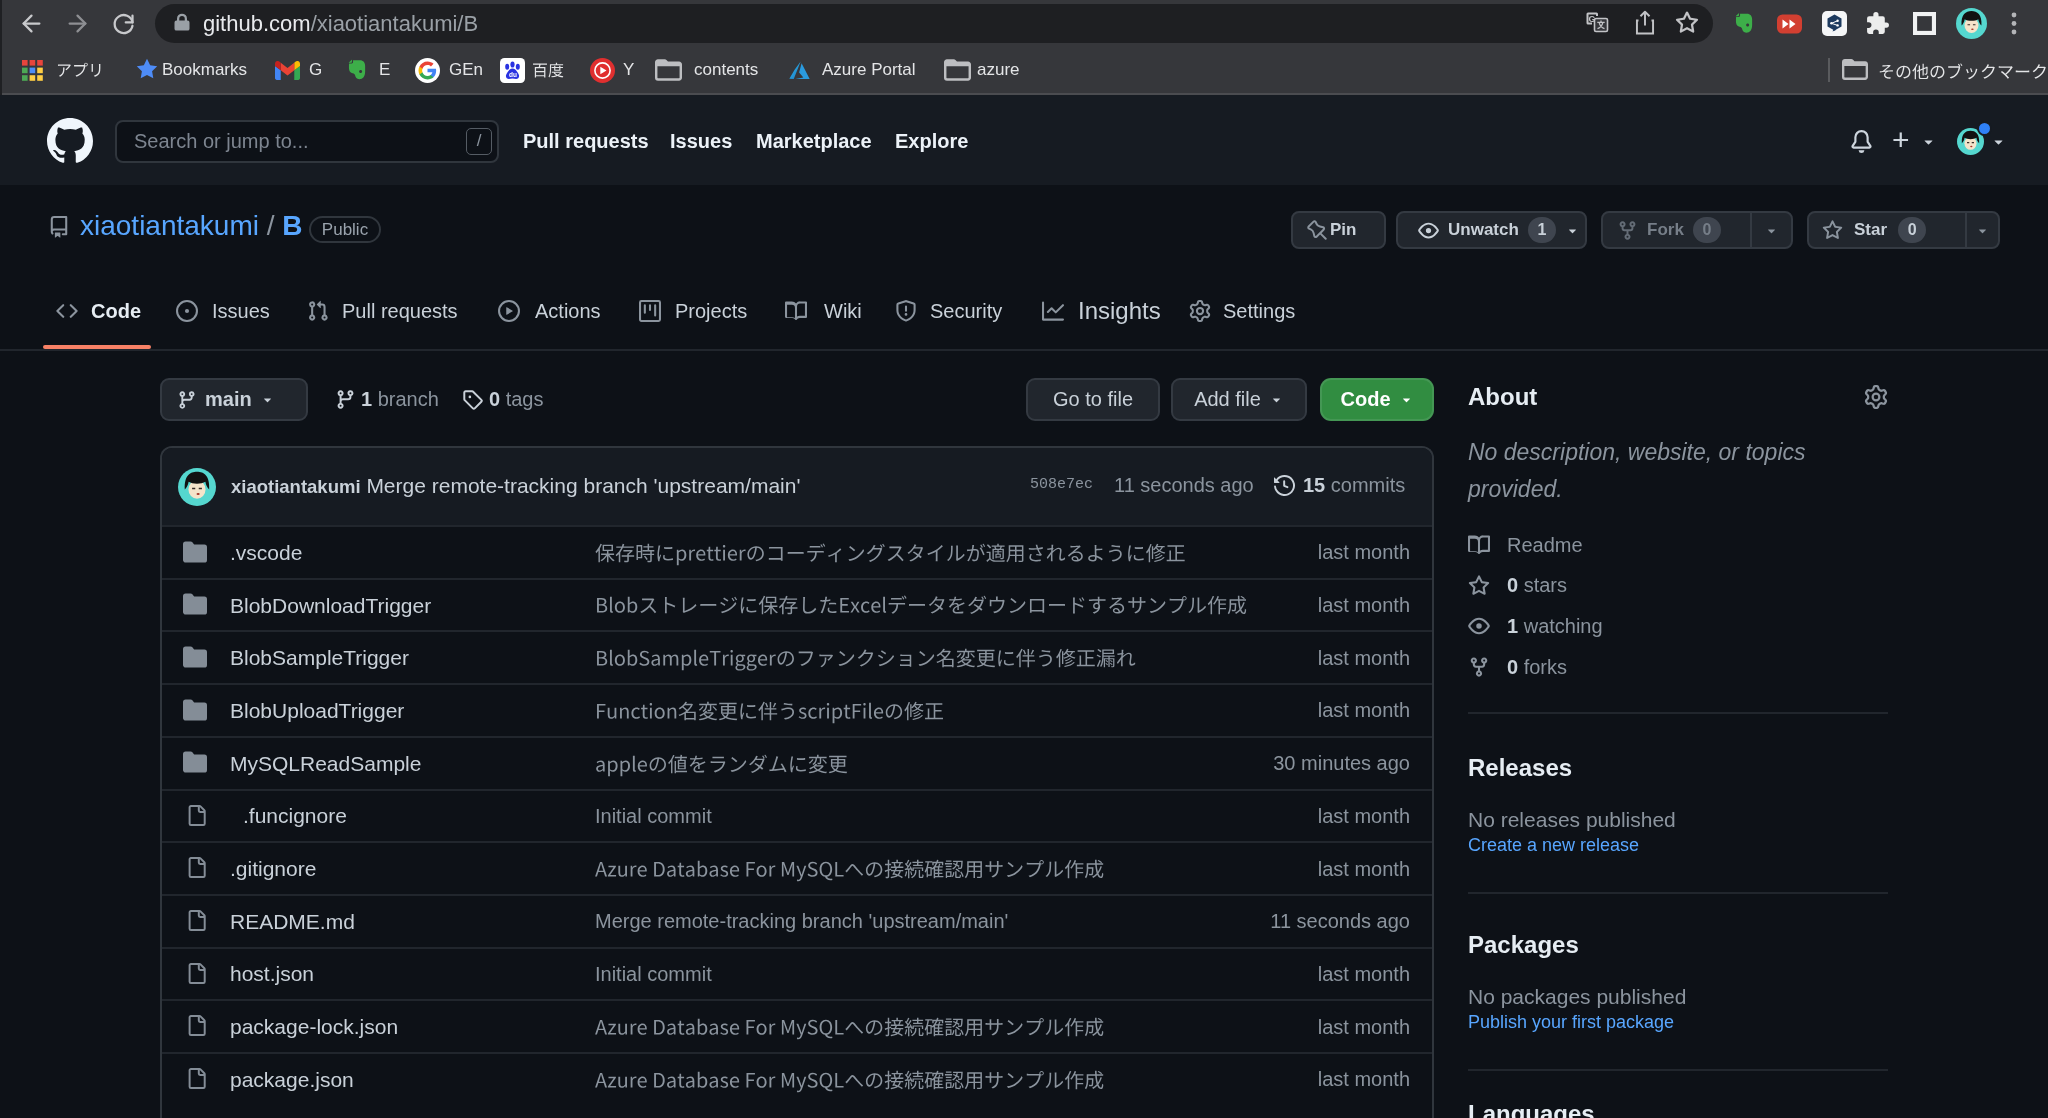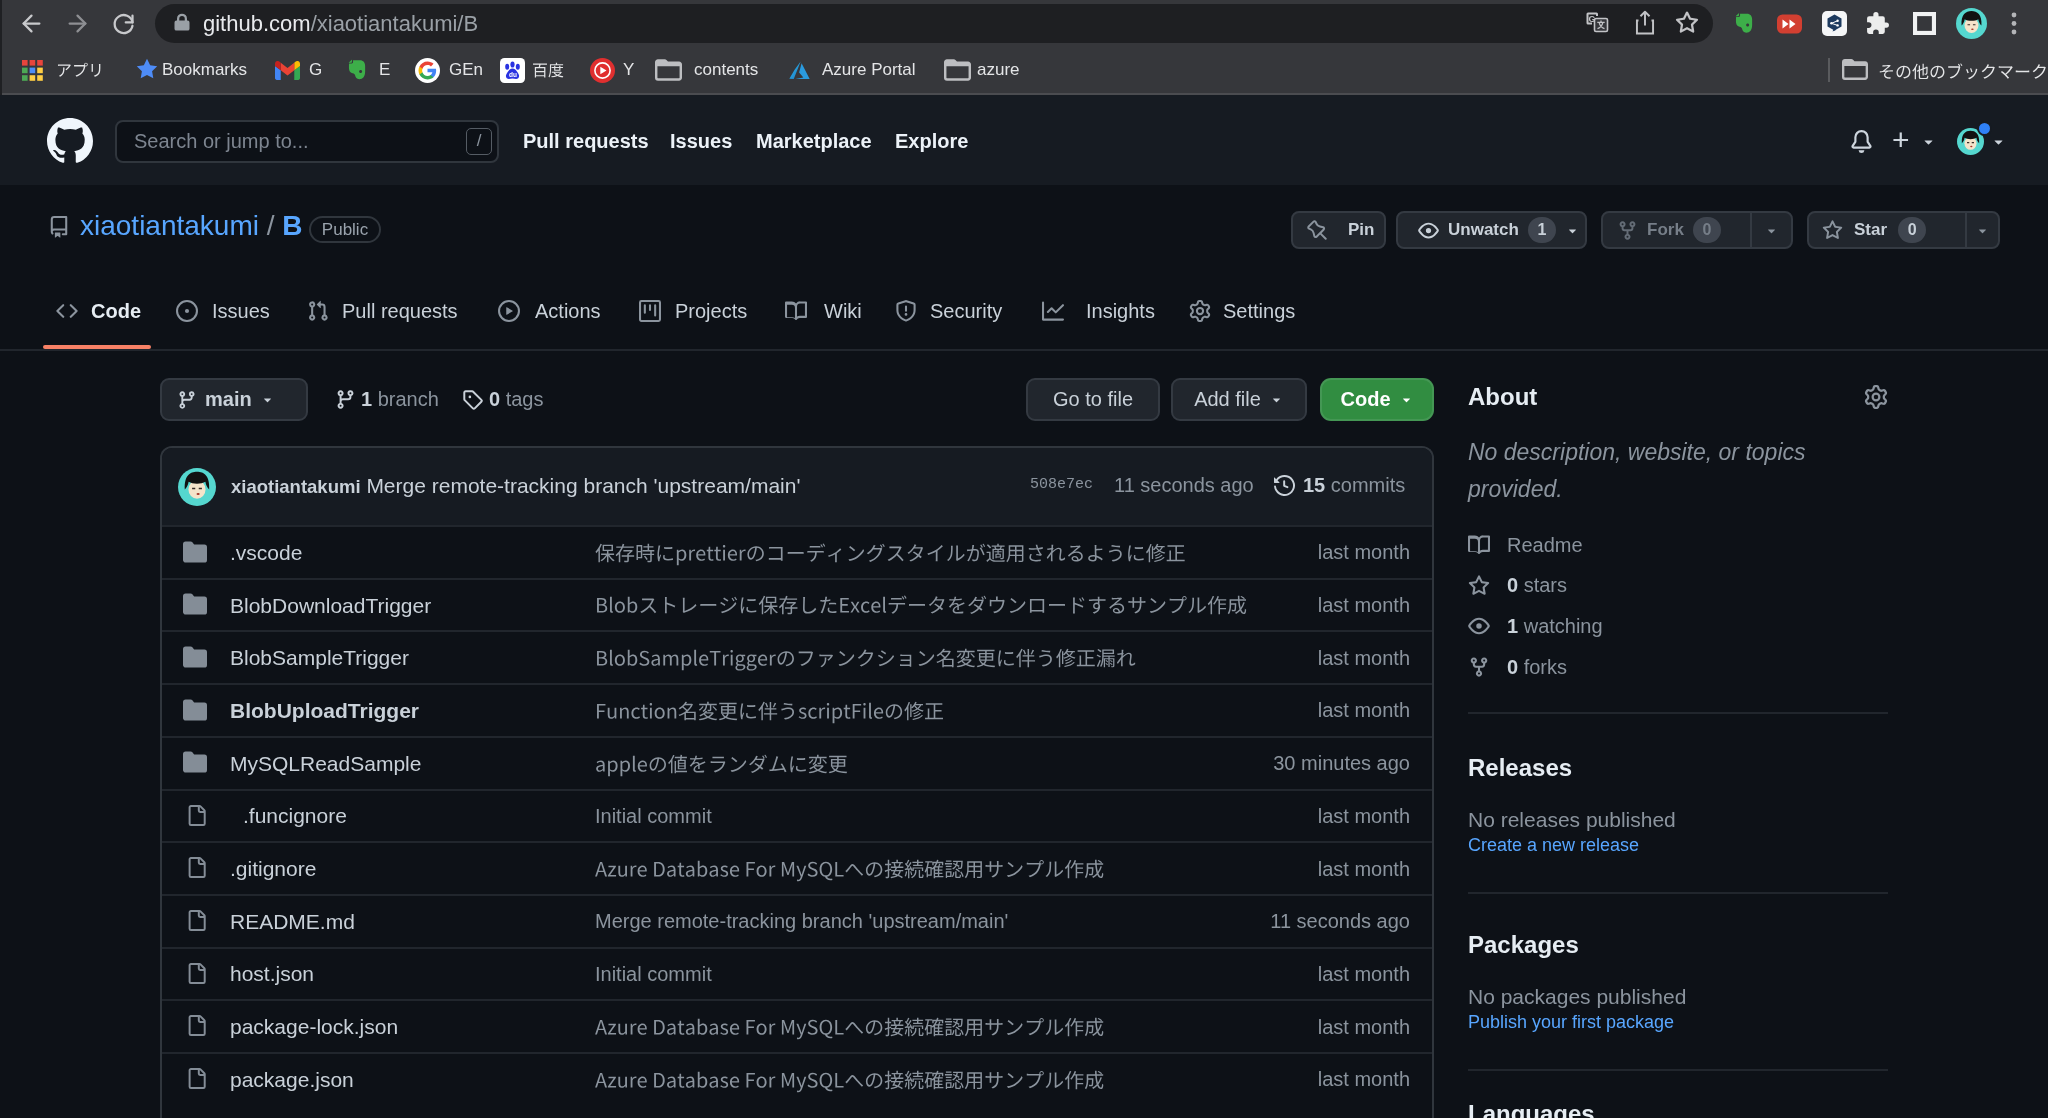--- a/index.html
+++ b/index.html
@@ -211,21 +211,21 @@
   </svg>
 <div style="position:absolute;left:1977px;top:121px;width:15px;height:15px;border-radius:50%;background:#2f81f7;border:2px solid #161b22"></div>
 <svg style="position:absolute;left:1990px;top:133px;" width="17" height="17" viewBox="0 0 16 16" fill="#cdd5dd">
     <path fill-rule="evenodd" d="M4.427 7.427l3.396 3.396a.25.25 0 00.354 0l3.396-3.396A.25.25 0 0011.396 7H4.604a.25.25 0 00-.177.427z"></path>
   </svg>
 <svg style="position:absolute;left:48px;top:216px;" width="22" height="22" viewBox="0 0 16 16" fill="#8b949e">
     <path fill-rule="evenodd" d="M2 2.5A2.5 2.5 0 014.5 0h8.75a.75.75 0 01.75.75v12.5a.75.75 0 01-.75.75h-2.5a.75.75 0 110-1.5h1.75v-2h-8a1 1 0 00-.714 1.7.75.75 0 01-1.072 1.05A2.495 2.495 0 012 11.5v-9zm10.5-1V9h-8c-.356 0-.694.074-1 .208V2.5a1 1 0 011-1h8zM5 12.25v3.25a.25.25 0 00.4.2l1.45-1.087a.25.25 0 01.3 0L8.6 15.7a.25.25 0 00.4-.2v-3.25a.25.25 0 00-.25-.25h-3.5a.25.25 0 00-.25.25z"></path>
   </svg>
 <div style="position:absolute;left:80px;top:208.4px;line-height:36px;font-size:28px;color:#58a6ff;font-weight:400;white-space:nowrap;">xiaotiantakumi <span style="color:#8b949e">/</span> <b>B</b></div>
 <div style="position:absolute;left:309px;top:216px;width:72px;height:27px;border:2px solid #30363d;border-radius:999px;color:#9aa3ad;font-size:17px;text-align:center;line-height:24px">Public</div>
-<div style="position:absolute;top:211px;height:38px;background:#21262d;border:2px solid #343a42;border-radius:8px;display:flex;align-items:center;color:#c9d1d9;font-size:17px;font-weight:600;left:1291px;width:95px;padding:0 14px;gap:20px">
+<div style="position:absolute;top:211px;height:38px;background:#21262d;border:2px solid #343a42;border-radius:8px;display:flex;align-items:center;color:#c9d1d9;font-size:17px;font-weight:600;left:1291px;width:95px;padding:0 14px;gap:2px">
     <svg width="21" height="21" viewBox="0 0 16 16" fill="#8b949e" style="flex:none">
       <path fill-rule="evenodd" d="M4.456.734a1.75 1.75 0 012.826.504l.613 1.327a3.081 3.081 0 002.084 1.707l2.454.584c1.332.317 1.8 1.972.832 2.94L11.06 10l3.72 3.72a.75.75 0 11-1.061 1.06L10 11.06l-2.204 2.205c-.968.968-2.623.5-2.94-.832l-.584-2.454a3.081 3.081 0 00-1.707-2.084l-1.327-.613a1.75 1.75 0 01-.504-2.826L4.456.734zM5.92 1.866a.25.25 0 00-.404-.072L1.794 5.516a.25.25 0 00.072.404l1.328.613A4.582 4.582 0 015.73 9.63l.584 2.454a.25.25 0 00.42.12l5.47-5.47a.25.25 0 00-.12-.42L9.63 5.73a4.581 4.581 0 01-3.098-2.537L5.92 1.866z"></path>
     </svg>
     <span>Pin</span>
   </div>
 <div style="position:absolute;top:211px;height:38px;background:#21262d;border:2px solid #343a42;border-radius:8px;display:flex;align-items:center;color:#c9d1d9;font-size:17px;font-weight:600;left:1396px;width:191px;padding:0 24px 0 20px;gap:9px">
     <svg width="21" height="21" viewBox="0 0 16 16" fill="#c9d1d9" style="flex:none">
       <path fill-rule="evenodd" d="M8 2c1.981 0 3.671.992 4.933 2.078 1.27 1.091 2.187 2.345 2.637 3.023a1.62 1.62 0 010 1.798c-.45.678-1.367 1.932-2.637 3.023C11.67 13.008 9.981 14 8 14c-1.981 0-3.671-.992-4.933-2.078C1.797 10.83.88 9.576.43 8.898a1.62 1.62 0 010-1.798c.45-.677 1.367-1.931 2.637-3.022C4.33 2.992 6.019 2 8 2zM1.679 7.932a.12.12 0 000 .136c.411.622 1.241 1.75 2.366 2.717C5.176 11.758 6.527 12.5 8 12.5c1.473 0 2.825-.742 3.955-1.715 1.124-.967 1.954-2.096 2.366-2.717a.12.12 0 000-.136c-.412-.621-1.242-1.75-2.366-2.717C10.824 4.242 9.473 3.5 8 3.5c-1.473 0-2.825.742-3.955 1.715-1.124.967-1.954 2.096-2.366 2.717zM8 10a2 2 0 110-4 2 2 0 010 4z"></path>
     </svg>
     <span>Unwatch</span>
@@ -287,21 +287,21 @@
     <path fill-rule="evenodd" d="M0 1.75A.75.75 0 01.75 1h4.253c1.227 0 2.317.59 3 1.501A3.743 3.743 0 0111.006 1h4.245a.75.75 0 01.75.75v10.5a.75.75 0 01-.75.75h-4.507a2.25 2.25 0 00-1.591.659l-.622.621a.75.75 0 01-1.06 0l-.622-.621A2.25 2.25 0 005.258 13H.75a.75.75 0 01-.75-.75V1.75zm8.755 3a2.25 2.25 0 012.25-2.25H14.5v9h-3.757c-.71 0-1.4.201-1.992.572l.004-7.322zM7.251 13.074l.004-5.073-.002-2.253A2.25 2.25 0 005.003 3.5H1.5v9h3.757a3.75 3.75 0 011.994.574z"></path>
   </svg>
 <div style="position:absolute;left:824px;top:297.6px;line-height:26px;font-size:20px;color:#c9d1d9;font-weight:400;white-space:nowrap;">Wiki</div>
 <svg style="position:absolute;left:895px;top:300px;" width="22" height="22" viewBox="0 0 16 16" fill="#8b949e">
     <path fill-rule="evenodd" d="M7.467.133a1.75 1.75 0 011.066 0l5.25 1.68A1.75 1.75 0 0115 3.48V7c0 1.566-.32 3.182-1.303 4.682-.983 1.498-2.585 2.813-5.032 3.855a1.7 1.7 0 01-1.33 0c-2.447-1.042-4.049-2.357-5.032-3.855C1.32 10.182 1 8.566 1 7V3.48a1.75 1.75 0 011.217-1.667l5.25-1.68zm.61 1.429a.25.25 0 00-.153 0l-5.25 1.68a.25.25 0 00-.174.238V7c0 1.358.275 2.666 1.057 3.86.784 1.194 2.121 2.34 4.366 3.297a.2.2 0 00.154 0c2.245-.956 3.582-2.104 4.366-3.298C13.225 9.666 13.5 8.36 13.5 7V3.48a.25.25 0 00-.174-.237l-5.25-1.68zM9 10.5a1 1 0 11-2 0 1 1 0 012 0zm-.25-5.75a.75.75 0 10-1.5 0v3a.75.75 0 001.5 0v-3z"></path>
   </svg>
 <div style="position:absolute;left:930px;top:297.6px;line-height:26px;font-size:20px;color:#c9d1d9;font-weight:400;white-space:nowrap;">Security</div>
 <svg style="position:absolute;left:1042px;top:300px;" width="22" height="22" viewBox="0 0 16 16" fill="#8b949e">
     <path fill-rule="evenodd" d="M1.5 1.75a.75.75 0 00-1.5 0v12.5c0 .414.336.75.75.75h14.5a.75.75 0 000-1.5H1.5V1.75zm14.28 2.53a.75.75 0 00-1.06-1.06L10 7.94 7.53 5.47a.75.75 0 00-1.06 0L3.72 8.22a.75.75 0 001.06 1.06L7 7.06l2.47 2.47a.75.75 0 001.06 0l5.25-5.25z"></path>
   </svg>
-<div style="position:absolute;left:1078px;top:297.6px;line-height:26px;font-size:20px;color:#c9d1d9;font-weight:400;white-space:nowrap;margin-left:8px;">Insights</div>
+<div style="position:absolute;left:1078px;top:297.6px;line-height:26px;font-size:24px;color:#c9d1d9;font-weight:400;white-space:nowrap;">Insights</div>
 <svg style="position:absolute;left:1189px;top:300px;" width="22" height="22" viewBox="0 0 16 16" fill="#8b949e">
     <path fill-rule="evenodd" d="M8 0a8.2 8.2 0 0 1 .701.031C9.444.095 9.99.645 10.16 1.29l.288 1.107c.018.066.079.158.212.224.231.114.454.243.668.386.123.082.233.09.299.071l1.103-.303c.644-.176 1.392.021 1.82.63.27.385.506.792.704 1.218.315.675.111 1.422-.364 1.891l-.814.806c-.049.048-.098.147-.088.294.016.257.016.515 0 .772-.01.147.038.246.088.294l.814.806c.475.469.679 1.216.364 1.891a7.977 7.977 0 0 1-.704 1.217c-.428.61-1.176.807-1.82.63l-1.102-.302c-.067-.019-.177-.011-.3.071a5.909 5.909 0 0 1-.668.386c-.133.066-.194.158-.211.224l-.29 1.106c-.168.646-.715 1.196-1.458 1.26a8.006 8.006 0 0 1-1.402 0c-.743-.064-1.289-.614-1.458-1.26l-.289-1.106c-.018-.066-.079-.158-.212-.224a5.738 5.738 0 0 1-.668-.386c-.123-.082-.233-.09-.299-.071l-1.103.303c-.644.176-1.392-.021-1.82-.63a8.12 8.12 0 0 1-.704-1.218c-.315-.675-.111-1.422.363-1.891l.815-.806c.05-.048.098-.147.088-.294a6.214 6.214 0 0 1 0-.772c.01-.147-.038-.246-.088-.294l-.815-.806C.635 6.045.431 5.298.746 4.623a7.92 7.92 0 0 1 .704-1.217c.428-.61 1.176-.807 1.82-.63l1.102.302c.067.019.177.011.3-.071.214-.143.437-.272.668-.386.133-.066.194-.158.211-.224l.29-1.106C6.009.645 6.556.095 7.299.03 7.53.01 7.764 0 8 0Zm-.571 1.525c-.036.003-.108.036-.137.146l-.289 1.105c-.147.561-.549.967-.998 1.189-.173.086-.34.183-.5.29-.417.278-.97.423-1.529.27l-1.103-.303c-.109-.03-.175.016-.195.045-.22.312-.412.644-.573.99-.014.031-.021.11.059.19l.815.806c.411.406.562.957.53 1.456a4.709 4.709 0 0 0 0 .582c.032.499-.119 1.05-.53 1.456l-.815.806c-.081.08-.073.159-.059.19.162.346.353.677.573.989.02.03.085.076.195.046l1.102-.303c.56-.153 1.113-.008 1.53.27.161.107.328.204.501.29.447.222.85.629.997 1.189l.289 1.105c.029.109.101.143.137.146a6.6 6.6 0 0 0 1.142 0c.036-.003.108-.036.137-.146l.289-1.105c.147-.561.549-.967.998-1.189.173-.086.34-.183.5-.29.417-.278.97-.423 1.529-.27l1.103.303c.109.029.175-.016.195-.045.22-.313.411-.644.573-.99.014-.031.021-.11-.059-.19l-.815-.806c-.411-.406-.562-.957-.53-1.456a4.709 4.709 0 0 0 0-.582c-.032-.499.119-1.05.53-1.456l.815-.806c.081-.08.073-.159.059-.19a6.464 6.464 0 0 0-.573-.989c-.02-.03-.085-.076-.195-.046l-1.102.303c-.56.153-1.113.008-1.53-.27a4.44 4.44 0 0 0-.501-.29c-.447-.222-.85-.629-.997-1.189l-.289-1.105c-.029-.11-.101-.143-.137-.146a6.6 6.6 0 0 0-1.142 0ZM11 8a3 3 0 1 1-6 0 3 3 0 0 1 6 0ZM9.5 8a1.5 1.5 0 1 0-3.001.001A1.5 1.5 0 0 0 9.5 8Z"></path>
   </svg>
 <div style="position:absolute;left:1223px;top:297.6px;line-height:26px;font-size:20px;color:#c9d1d9;font-weight:400;white-space:nowrap;">Settings</div>
 <div style="position:absolute;left:43px;top:345px;width:108px;height:4px;border-radius:3px;background:#f78166"></div>
 <div style="position:absolute;top:211px;height:38px;background:#21262d;border:2px solid #343a42;border-radius:8px;display:flex;align-items:center;color:#c9d1d9;font-size:17px;font-weight:600;top:378px;left:160px;width:148px;height:43px;padding:0 15px;gap:8px;border-radius:9px">
     <svg width="20" height="20" viewBox="0 0 16 16" fill="#c9d1d9" style="flex:none">
       <path fill-rule="evenodd" d="M9.5 3.25a2.25 2.25 0 113 2.122V6A2.5 2.5 0 0110 8.5H6a1 1 0 00-1 1v1.128a2.251 2.251 0 11-1.5 0V5.372a2.25 2.25 0 111.5 0v1.836A2.492 2.492 0 016 7h4a1 1 0 001-1v-.628A2.25 2.25 0 019.5 3.25zm-6 0a.75.75 0 101.5 0 .75.75 0 00-1.5 0zm8.25-.75a.75.75 0 100 1.5.75.75 0 000-1.5zM4.25 12a.75.75 0 100 1.5.75.75 0 000-1.5z"></path>
     </svg>
     <span style="font-size:20px">main</span>
@@ -483,21 +483,21 @@
         <use href="#q75" x="25040"></use>
         <use href="#q35" x="26040"></use>
       </g>
     </svg>
   </div>
 <div style="position:absolute;right:638px;text-align:right;top:644.7px;line-height:26px;font-size:20px;color:#8b949e;font-weight:400;white-space:nowrap;">last month</div>
 <div style="position:absolute;left:162px;top:683.1px;width:1270px;height:2px;background:#21262d"></div>
 <svg style="position:absolute;left:183px;top:697.6px" width="24" height="24" viewBox="0 0 16 16" fill="#848d97">
     <path d="M1.75 1A1.75 1.75 0 000 2.75v10.5C0 14.216.784 15 1.75 15h12.5A1.75 1.75 0 0016 13.25v-8.5A1.75 1.75 0 0014.25 3H7.5a.25.25 0 01-.2-.1l-.9-1.2C6.07 1.26 5.55 1 5 1H1.75z"></path>
   </svg>
-<div style="position:absolute;left:230px;top:696.9px;line-height:27px;font-size:21px;color:#c9d1d9;font-weight:700;white-space:nowrap;">BlobUploadTrigger</div>
+<div style="position:absolute;left:230px;top:696.9px;line-height:27px;font-size:21px;color:#c9d1d9;font-weight:400;white-space:nowrap;">BlobUploadTrigger</div>
 <div style="position:absolute;left:595.0px;top:700.8px">
     <svg class="cj " width="349.0" height="23.2" style="fill:#8b949e">
       <g transform="translate(0,17.60) scale(0.020000,-0.020000)">
         <use href="#q76" x="0"></use>
         <use href="#q77" x="552"></use>
         <use href="#q78" x="1159"></use>
         <use href="#q52" x="1769"></use>
         <use href="#q20" x="2279"></use>
         <use href="#q21" x="2656"></use>
         <use href="#q43" x="2931"></use>

